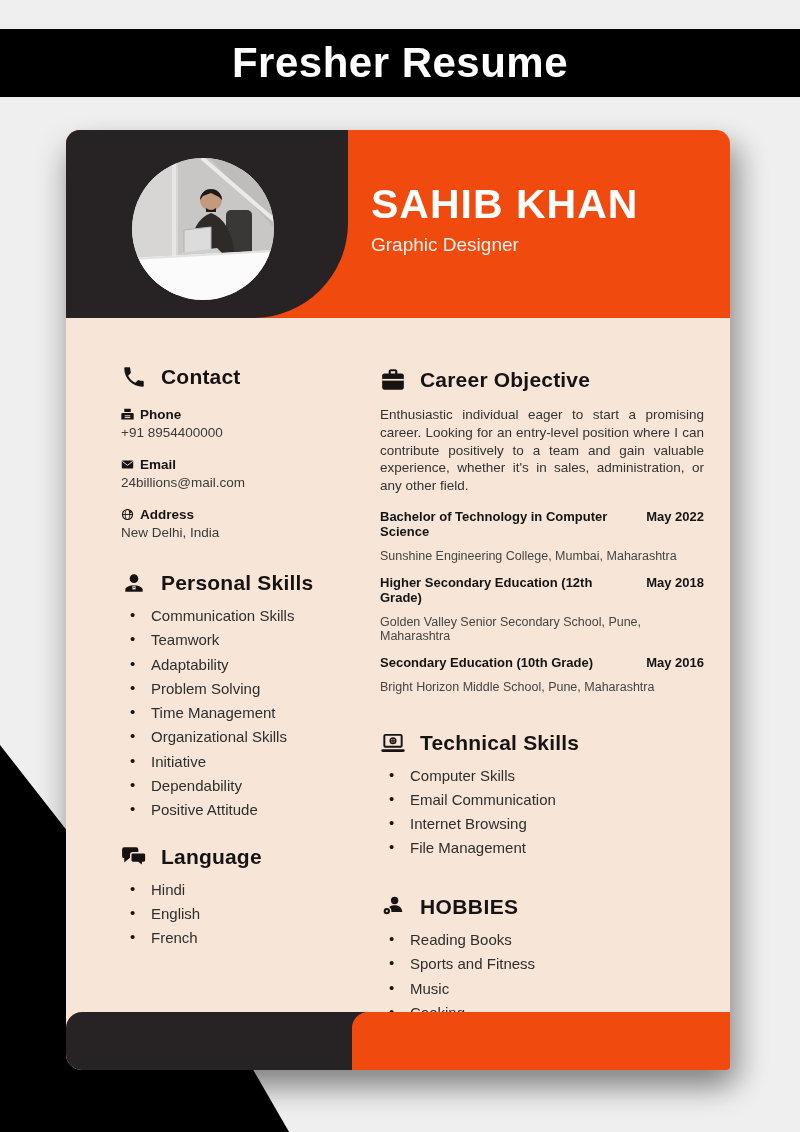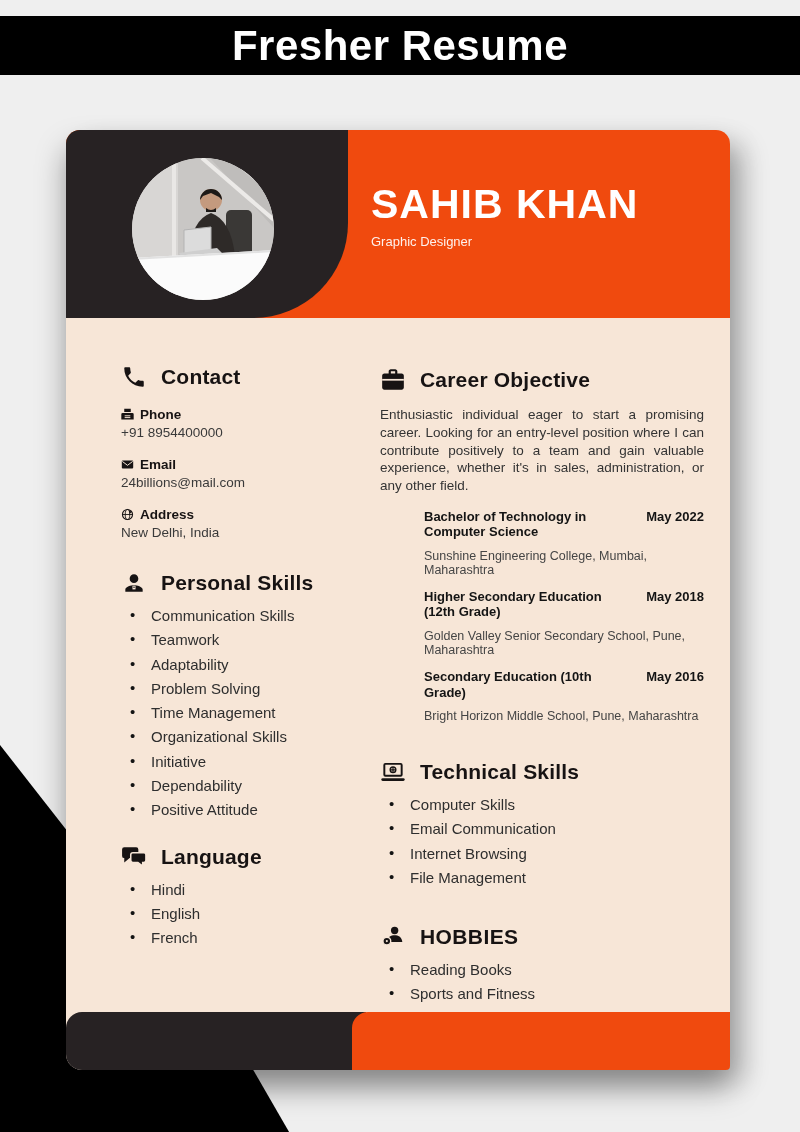--- a/index.html
+++ b/index.html
@@ -4,21 +4,21 @@
 <style>
   html,body { margin:0; padding:0; }
   body {
     width:800px; height:1132px; position:relative; overflow:hidden;
     background:#efefef;
     font-family:"Liberation Sans", sans-serif;
   }
 
   
   .banner {
-    position:absolute; top:16px; left:0; width:800px; height:59px;
+    position:absolute; top:29px; left:0; width:800px; height:68px;
     background:#000; display:flex; align-items:center; justify-content:center;
   }
   .banner-title {
     color:#ffffff; font-size:42px; font-weight:800; letter-spacing:.5px;
   }
 
   
   .bg-corner {
     position:absolute; left:0; top:745px; width:292px; height:387px;
     background:#000;
@@ -44,21 +44,21 @@
   }
   .photo-wrap {
     position:absolute; left:66px; top:28px; width:142px; height:142px;
     border-radius:50%; overflow:hidden; background:#c9c7c5;
   }
   .photo-wrap svg { display:block; width:142px; height:142px; }
   .name-block { position:absolute; left:305px; top:53px; }
   .name {
     font-size:41px; font-weight:700; color:#ffffff; letter-spacing:1px; line-height:1.05;
   }
-  .job-title { margin-top:8px; font-size:13px; color:rgba(255,255,255,.92); }
+  .job-title { margin-top:8px; font-size:19px; color:rgba(255,255,255,.92); }
 
   
   .footer-dark {
     position:absolute; left:0; bottom:0; width:300px; height:58px;
     background:#272223; border-radius:16px 0 0 16px;
   }
   .footer-orange {
     position:absolute; left:286px; right:0; bottom:0; height:58px;
     background:#f04a0e; border-radius:16px 0 4px 0;
   }
@@ -89,21 +89,21 @@
   .gap-24 { margin-top:24px; }
   .gap-36 { margin-top:36px; }
 
   
   .para {
     margin-top:13px; font-size:13.5px; line-height:1.32; text-align:justify;
     color:#333333;
   }
 
   
-  .edu-list { margin-top:4px;margin-left:44px; }
+  .edu-list { margin-top:4px; }
   .edu-item { margin-top:12px; }
   .edu-row { display:flex; justify-content:space-between; align-items:baseline; gap:10px; }
   .edu-degree { font-size:13px; font-weight:700; color:#141414; line-height:1.2; }
   .edu-date { font-size:13px; font-weight:700; color:#141414; white-space:nowrap; }
   .edu-school { margin-top:9px; font-size:12.5px; color:#454545; }
 
   .caps { letter-spacing:.4px; }
 </style>
 </head>
 <body>

